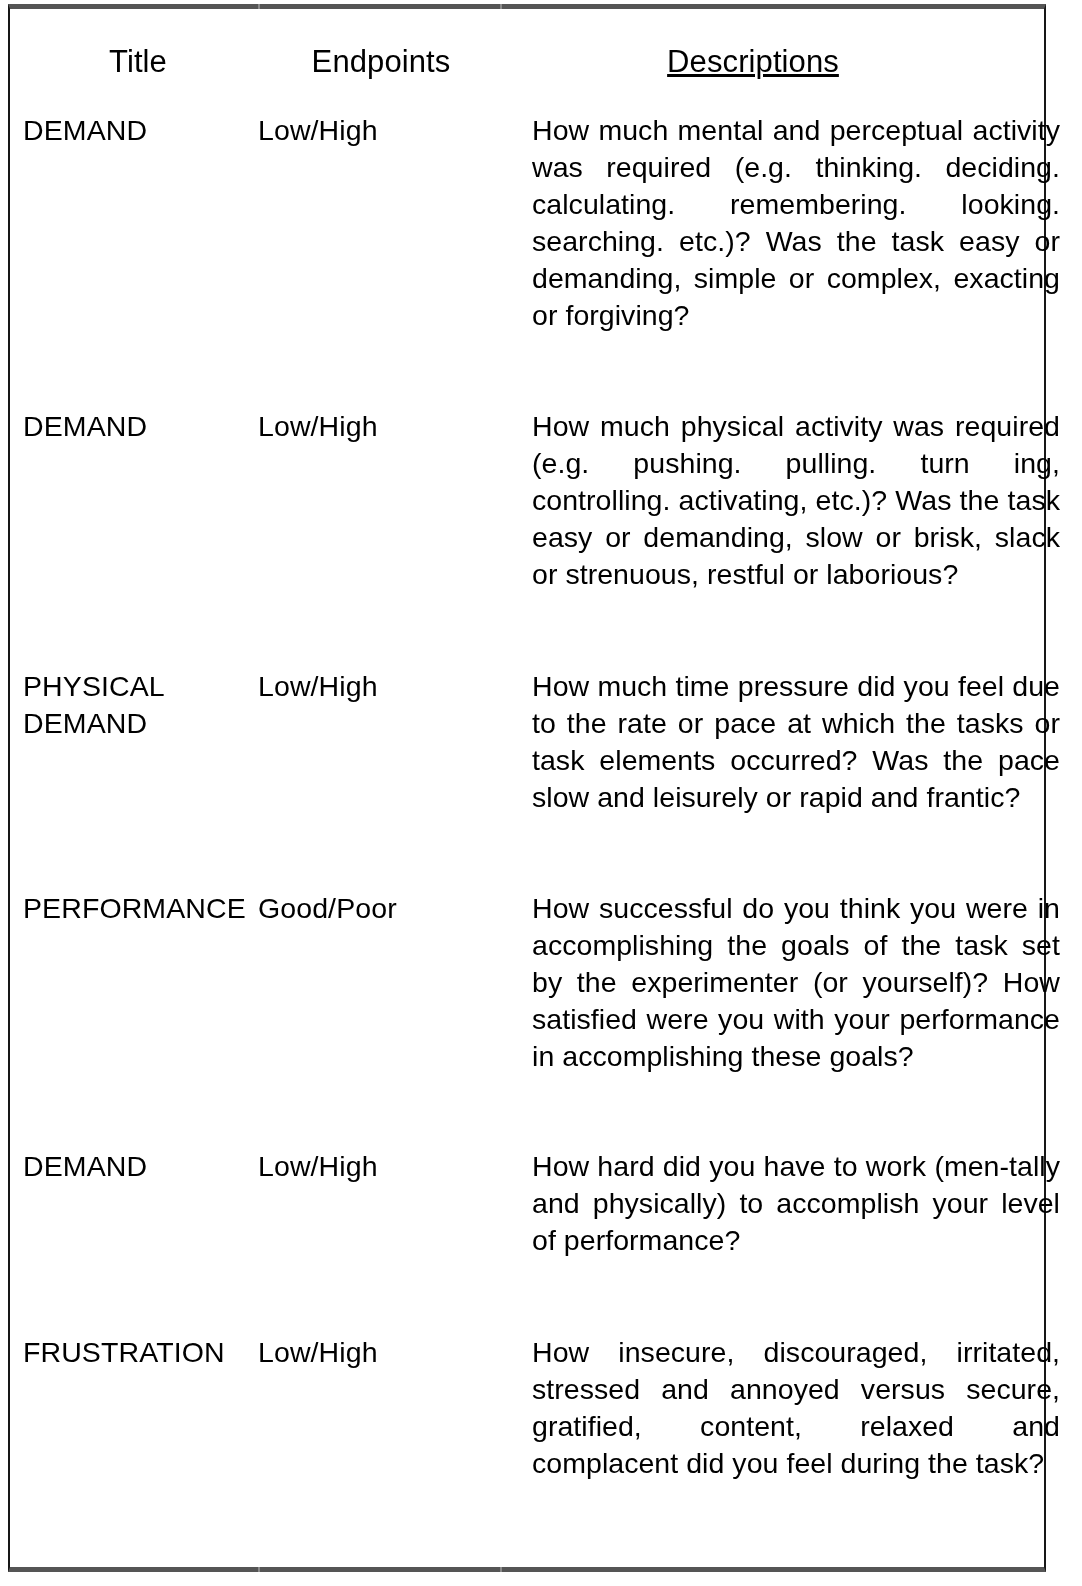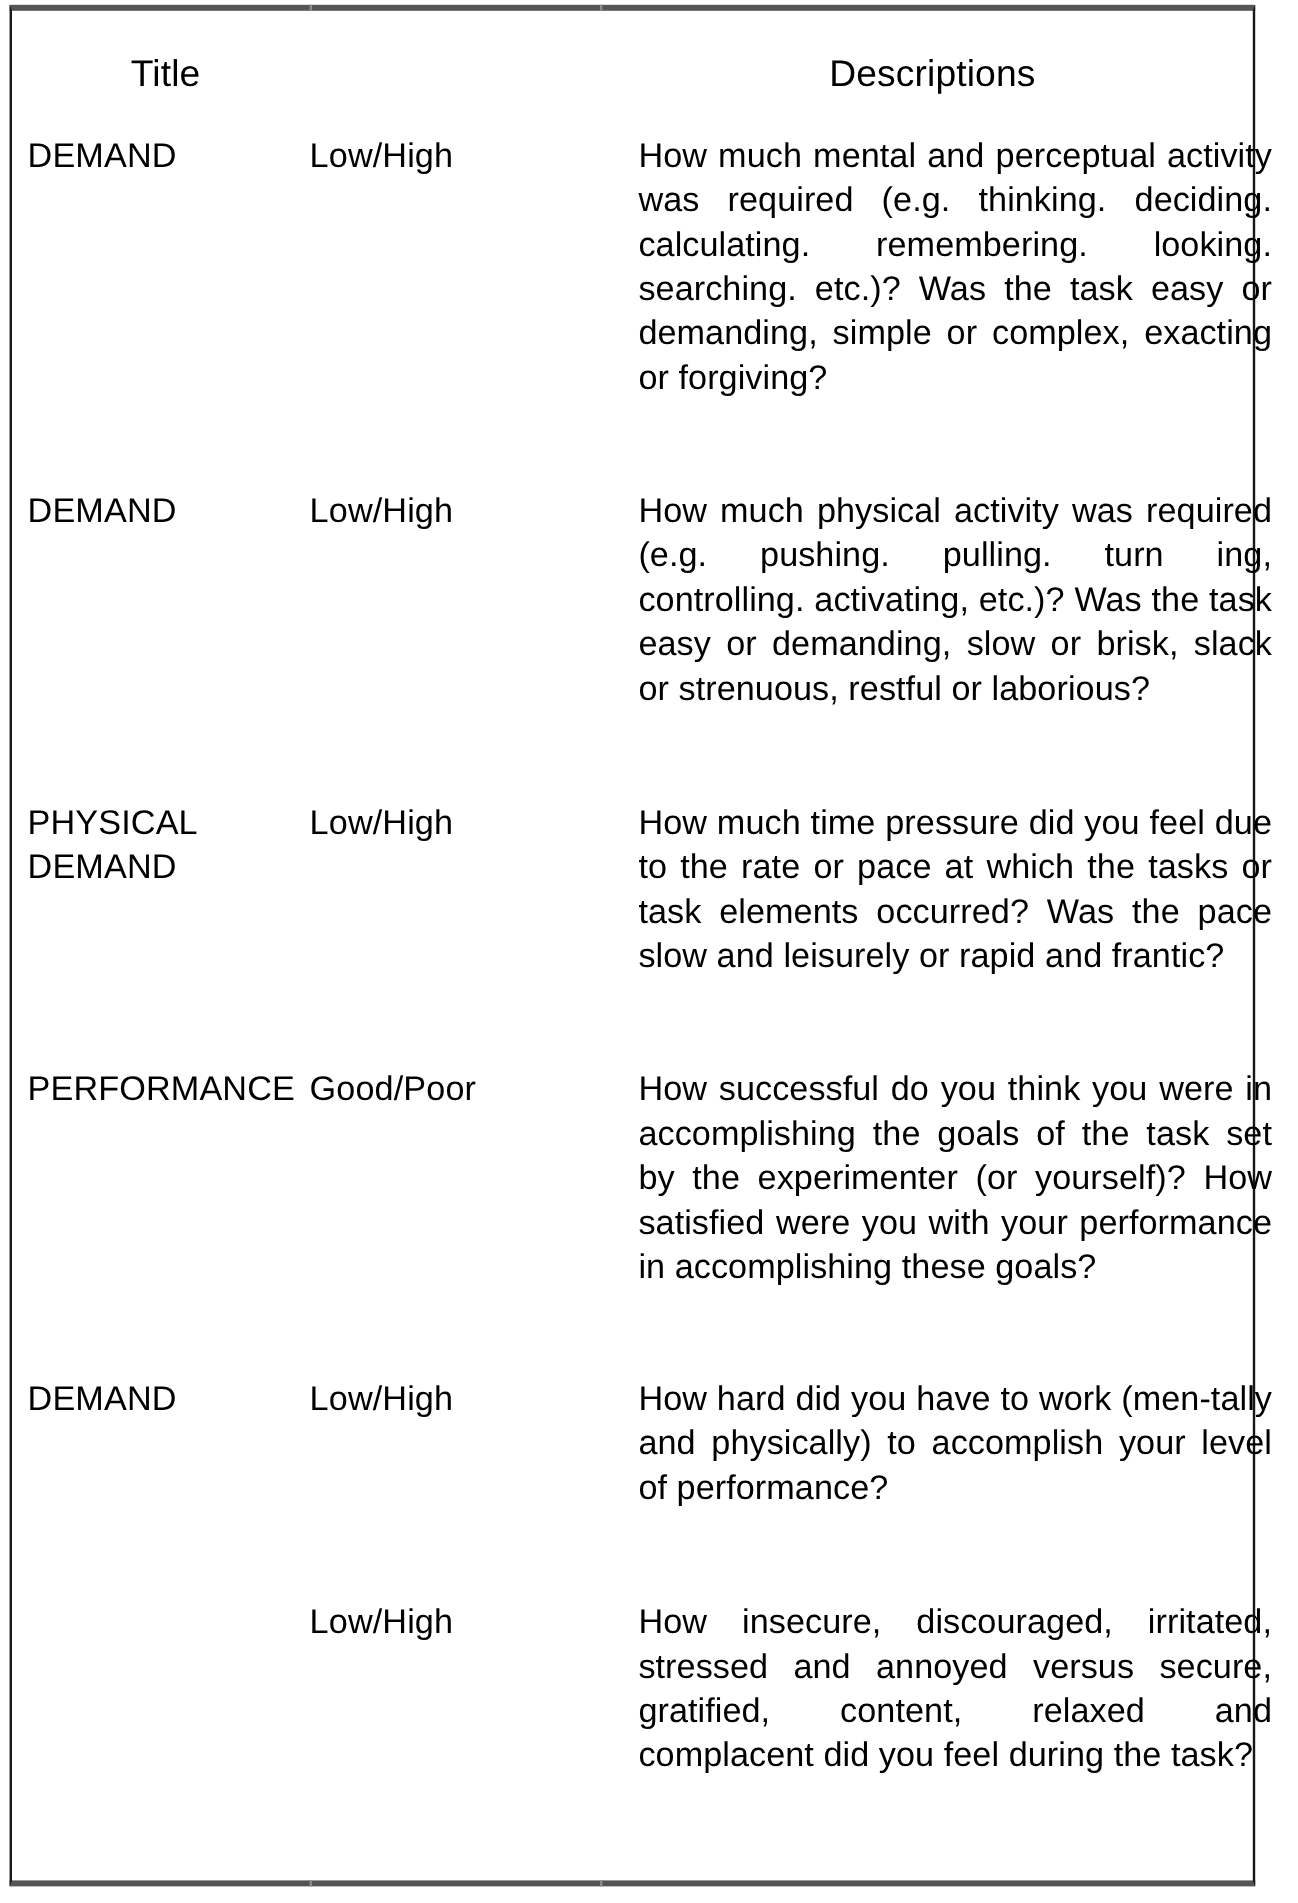--- a/index.html
+++ b/index.html
@@ -61,21 +61,21 @@
   .hdr {
     position: absolute;
     font-size: 31px;
     line-height: 40px;
     text-align: center;
     white-space: nowrap;
     letter-spacing: 0.1px;
   }
   #hdr-title      { left: 30px;  width: 200px; }
   #hdr-endpoints  { left: 248px; width: 250px; }
-  #hdr-desc       { left: 500px; width: 538px; }
+  #hdr-desc       { left: 476px; width: 538px; text-decoration: underline; }
 
   .row {
     position: absolute;
     left: 0;
     width: 100%;
   }
   .cell-title {
     position: absolute;
     left: 15px;
     width: 235px;
@@ -112,20 +112,21 @@
   <div class="col-tick top" style="left:248px;"></div>
   <div class="col-tick top" style="left:490px;"></div>
   <div class="col-tick bot" style="left:248px;"></div>
   <div class="col-tick bot" style="left:490px;"></div>
 </div>
 
 <div id="sheet">
 
   <div class="header-row">
     <div class="hdr" id="hdr-title">Title</div>
+    <div class="hdr" id="hdr-endpoints">Endpoints</div>
     <div class="hdr" id="hdr-desc">Descriptions</div>
   </div>
 
   <div class="row" style="top:108px;">
     <div class="cell-title">
       <div>DEMAND</div>
     </div>
     <div class="cell-endpoints">Low/High</div>
     <div class="cell-desc">How much mental and perceptual activity was required (e.g. thinking. deciding. calculating. remembering. looking. searching. etc.)? Was the task easy or demanding, simple or complex, exacting or forgiving?</div>
   </div>
@@ -158,18 +159,19 @@
   <div class="row" style="top:1144px;">
     <div class="cell-title">
       <div>DEMAND</div>
     </div>
     <div class="cell-endpoints">Low/High</div>
     <div class="cell-desc">How hard did you have to work (men-tally and physically) to accomplish your level of performance?</div>
   </div>
 
   <div class="row" style="top:1330px;">
     <div class="cell-title">
+      <div>FRUSTRATION</div>
     </div>
     <div class="cell-endpoints">Low/High</div>
     <div class="cell-desc">How insecure, discouraged, irritated, stressed and annoyed versus secure, gratified, content, relaxed and complacent did you feel during the task?</div>
   </div>
 
 </div>
 
 </body></html>

